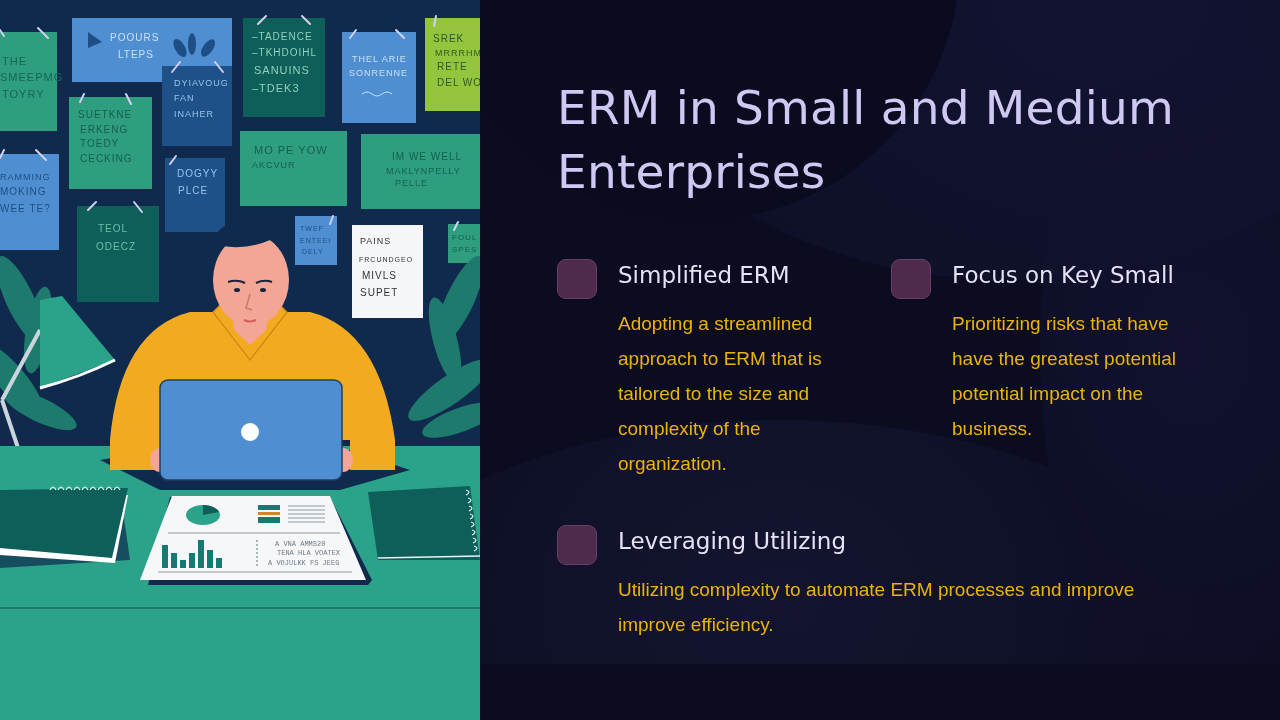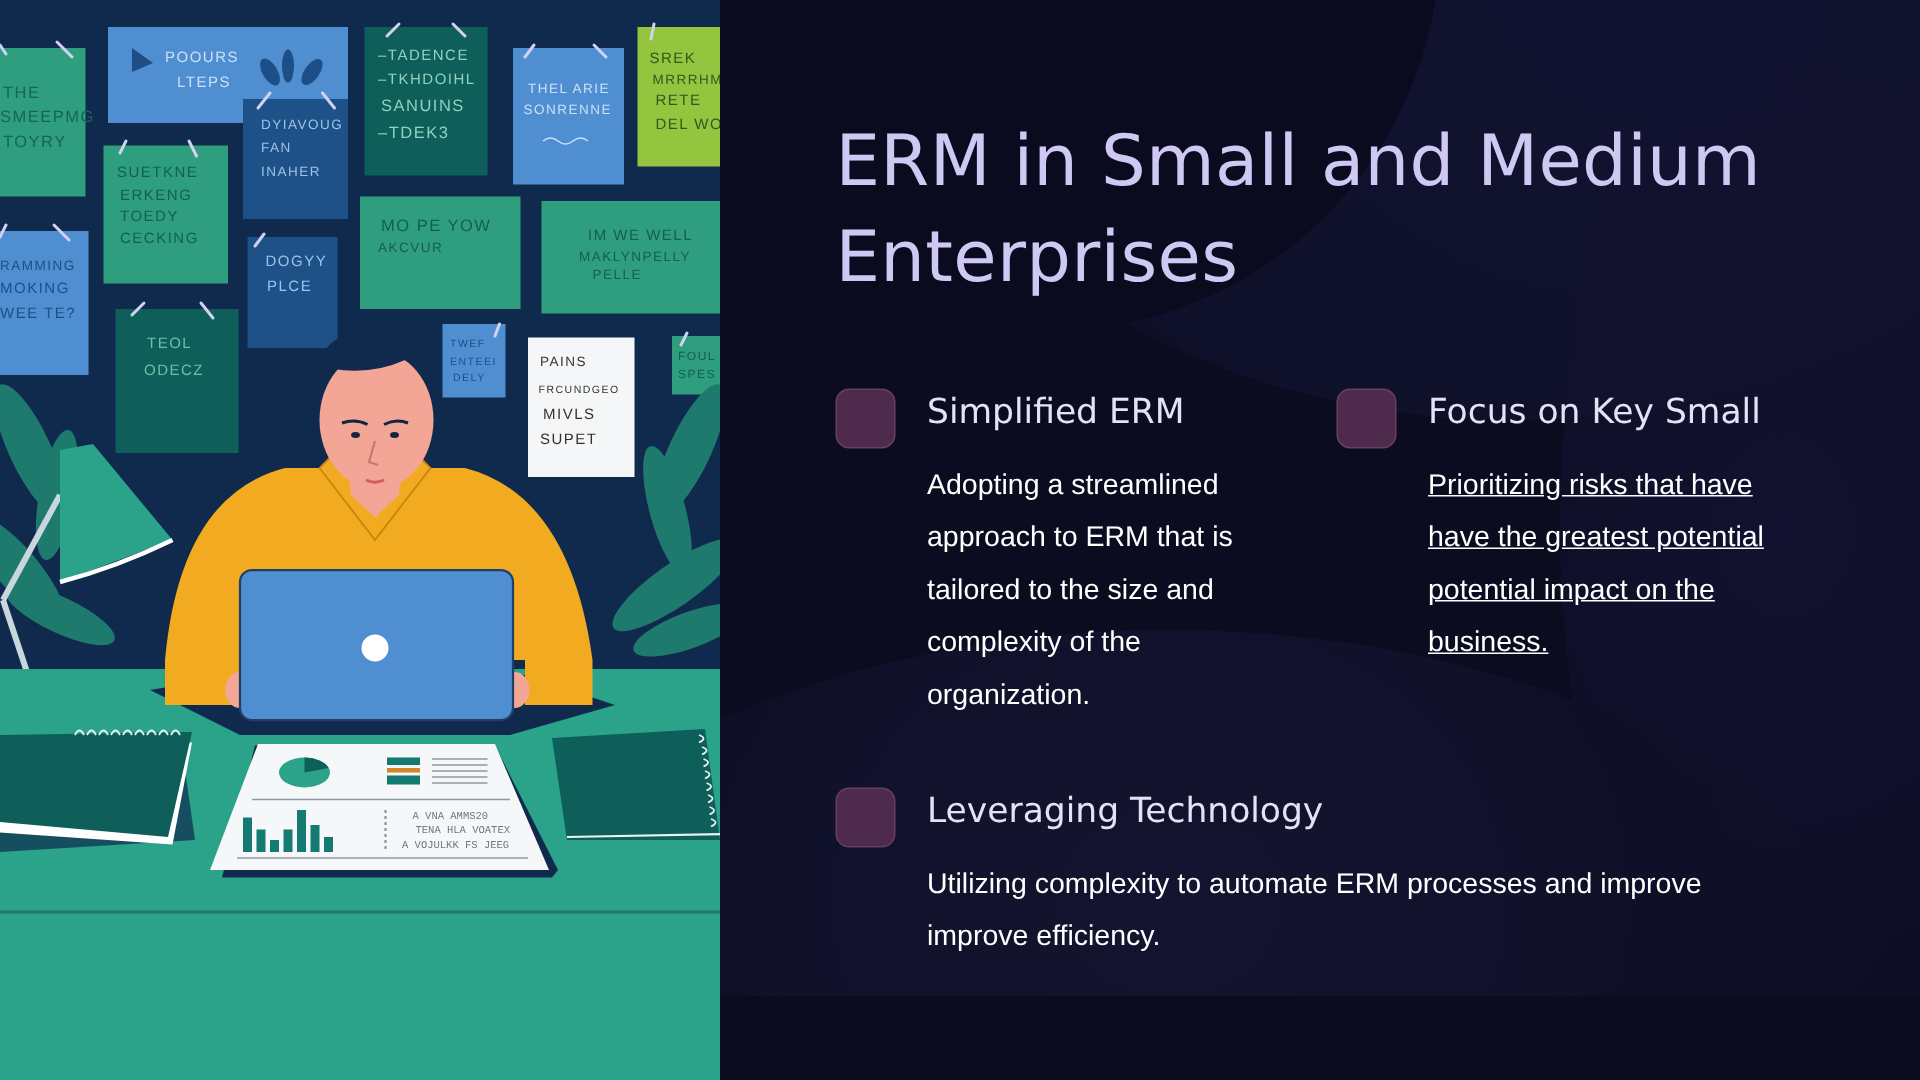--- a/index.html
+++ b/index.html
@@ -24,26 +24,26 @@
   .title { position:absolute; left:77px; top:76px; width:680px;
            font-family:"DejaVu Sans", sans-serif; font-size:47px; line-height:64px;
            color:#cfc8f3; font-weight:normal; letter-spacing:0.2px; }
 
   .feature { position:absolute; }
   .feat-icon { position:absolute; left:0; top:0; width:40px; height:40px; border-radius:9px;
                background:#4e2b4c; border:1.5px solid #6a3e62; }
   .feat-title { position:absolute; left:61px; top:1px; white-space:nowrap;
                 font-family:"DejaVu Sans", sans-serif; font-size:23px; line-height:30px; color:#e4e2f5; }
   .feat-desc { position:absolute; left:61px; top:47px;
-               font-family:"Liberation Sans", sans-serif; font-size:19px; line-height:35px; color:#ffffff; }
+               font-family:"Liberation Sans", sans-serif; font-size:19px; line-height:35px; color:#eab308; }
 
   .f1 { left:77px; top:259px; }
   .f1 .feat-desc { width:250px; }
   .f2 { left:411px; top:259px; }
-  .f2 .feat-desc { width:250px;text-decoration:underline; }
+  .f2 .feat-desc { width:250px; }
   .f3 { left:77px; top:525px; }
   .f3 .feat-icon { height:40px; }
   .f3 .feat-desc { width:560px; }
 </style>
 </head>
 <body>
 
 <div class="slide">
 
   <div class="illus">
@@ -282,17 +282,17 @@
     </div>
 
     <div class="feature f2">
       <div class="feat-icon"></div>
       <div class="feat-title">Focus on Key Small</div>
       <div class="feat-desc">Prioritizing risks that have have the greatest potential potential impact on the business.</div>
     </div>
 
     <div class="feature f3">
       <div class="feat-icon"></div>
-      <div class="feat-title">Leveraging Technology</div>
+      <div class="feat-title">Leveraging Utilizing</div>
       <div class="feat-desc">Utilizing complexity to automate ERM processes and improve improve efficiency.</div>
     </div>
   </div>
 </div>
 
 </body></html>

